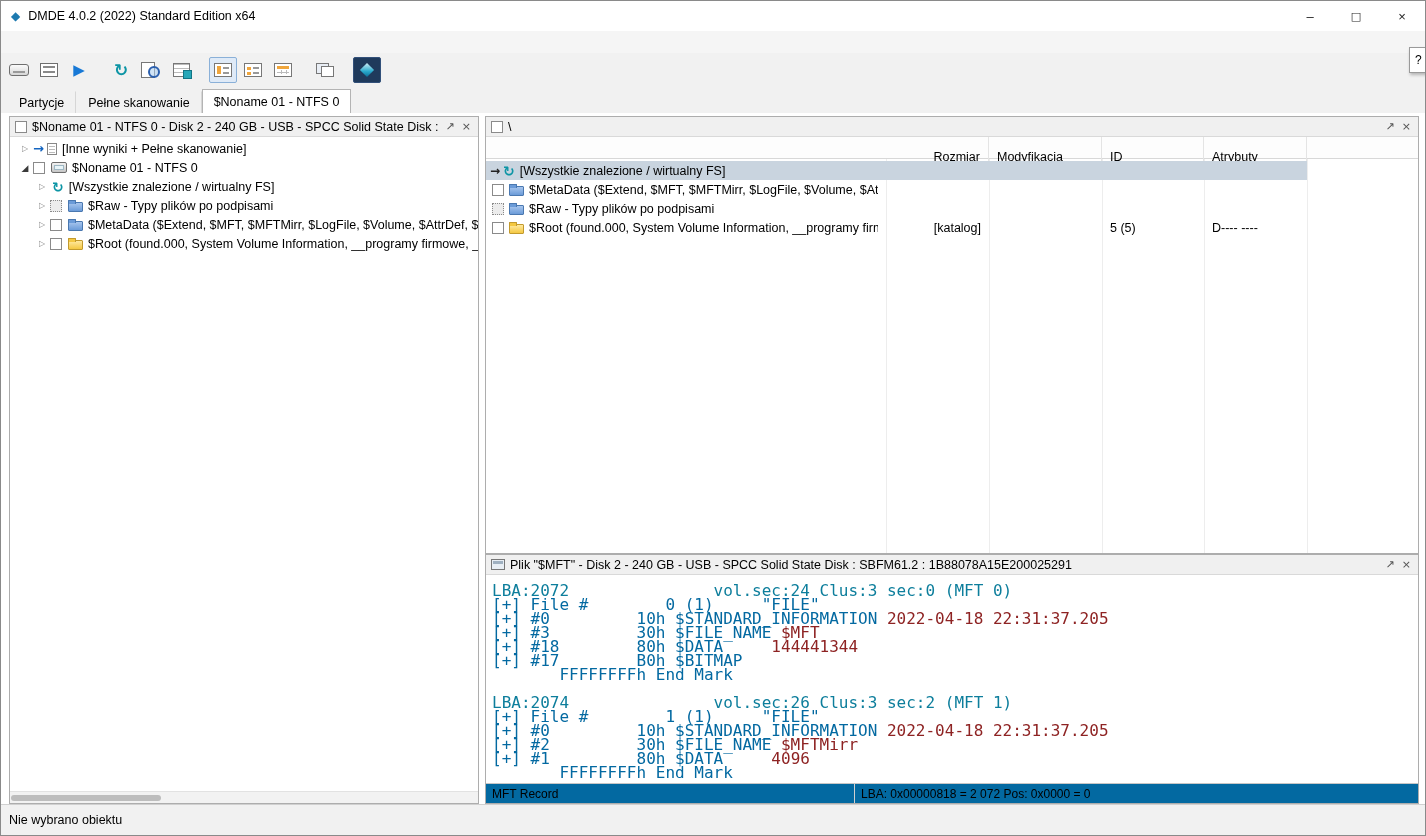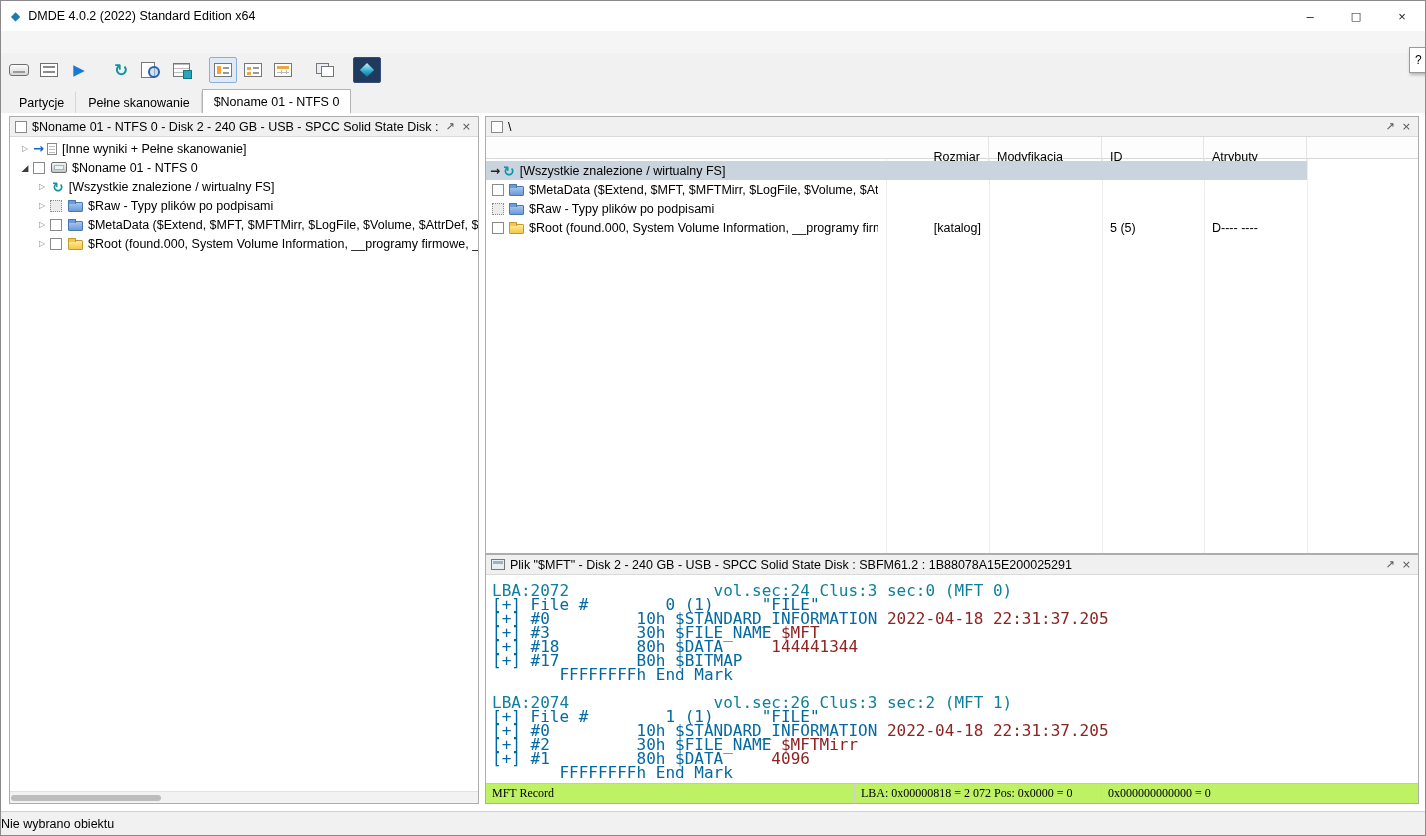--- a/index.html
+++ b/index.html
@@ -109,26 +109,26 @@
   .file-row .cell.size { justify-content:flex-end;margin-left:16px; }
   .marker { color:#222; font-weight:bold; font-size:12px; line-height:1; flex:none; }
   .file-row .cb { margin:0 2px; }
   .file-label { margin-left:5px; overflow:hidden; }
 
   
   .hex-file-icon { width:14px; height:11px; border:1px solid #777; background:#e8eef4; position:relative; flex:none; }
   .hex-file-icon::after { content:""; position:absolute; left:1px; right:1px; top:1px; height:3px; background:#9fb0c0; }
   .hex-view { position:absolute; top:20px; left:0; right:0; bottom:20px; overflow:hidden; font-family:"DejaVu Sans Mono", monospace; font-size:16px; line-height:14px; padding:9px 0 0 6px; white-space:pre; }
   .c-teal { color:#0d7e9c; } .c-green { color:#0369a1; } .c-maroon { color:#8e2323; }
-  .hex-status { position:absolute; left:0; right:0; bottom:0; height:20px; border-top:1px solid #c6c6c6; background:#bef264; display:grid; grid-template-columns:369px 247px 1fr; font-size:12px;font-family:Liberation Serif, serif; }
+  .hex-status { position:absolute; left:0; right:0; bottom:0; height:20px; border-top:1px solid #c6c6c6; background:#0369a1; display:grid; grid-template-columns:369px 247px 1fr; font-size:12px; }
   .hex-status-cell { display:flex; align-items:center; padding:0 6px; border-right:1px solid #d0d0d0; overflow:hidden; white-space:nowrap; }
   .hex-status-cell:last-child { border-right:none; }
 
   
-  .statusbar { position:absolute; left:0; right:0; bottom:0; height:24px; background:#f1f1f1; border-top:1px solid #d0d0d0; display:flex; align-items:center; }
+  .statusbar { position:absolute; left:0; right:0; bottom:0; height:31px; background:#f1f1f1; border-top:1px solid #d0d0d0; display:flex; align-items:center; padding-left:8px; }
   .help-flyout { position:absolute; top:46px; right:-4px; width:20px; height:26px; background:#fff; border:1px solid #9a9a9a; box-shadow:1px 2px 3px rgba(0,0,0,.25); display:flex; align-items:center; padding-left:5px; font-size:12px; z-index:5; }
 </style>
 </head>
 <body>
 
 <div class="window">
 
   <div class="titlebar">
     <span class="app-icon glyph">◆</span>
     <span class="title-text">DMDE 4.0.2 (2022) Standard Edition x64</span>
@@ -322,21 +322,20 @@
         <span class="panel-title">Plik "$MFT" - Disk 2 - 240 GB - USB - SPCC Solid State Disk : SBFM61.2 : 1B88078A15E200025291</span>
         <span class="panel-icons">
           <span class="glyph">↗</span>
           <span class="glyph">×</span>
         </span>
       </div>
       <div class="hex-view"><div class="hex-line"><span class="c-teal">LBA:2072               vol.sec:24 Clus:3 sec:0 (MFT 0)</span></div><div class="hex-line"><span class="c-green">[+] File #        0 (1)     "FILE"</span></div><div class="hex-line"><span class="c-green">[+] #0         10h $STANDARD_INFORMATION </span><span class="c-maroon">2022-04-18 22:31:37.205</span></div><div class="hex-line"><span class="c-green">[+] #3         30h $FILE_NAME </span><span class="c-maroon">$MFT</span></div><div class="hex-line"><span class="c-green">[+] #18        80h $DATA     </span><span class="c-maroon">144441344</span></div><div class="hex-line"><span class="c-green">[+] #17        B0h $BITMAP</span></div><div class="hex-line"><span class="c-green">       FFFFFFFFh End Mark</span></div><div class="hex-line"> </div><div class="hex-line"><span class="c-teal">LBA:2074               vol.sec:26 Clus:3 sec:2 (MFT 1)</span></div><div class="hex-line"><span class="c-green">[+] File #        1 (1)     "FILE"</span></div><div class="hex-line"><span class="c-green">[+] #0         10h $STANDARD_INFORMATION </span><span class="c-maroon">2022-04-18 22:31:37.205</span></div><div class="hex-line"><span class="c-green">[+] #2         30h $FILE_NAME </span><span class="c-maroon">$MFTMirr</span></div><div class="hex-line"><span class="c-green">[+] #1         80h $DATA     </span><span class="c-maroon">4096</span></div><div class="hex-line"><span class="c-green">       FFFFFFFFh End Mark</span></div></div>
       <div class="hex-status">
           <div class="hex-status-cell">MFT Record</div>
           <div class="hex-status-cell">LBA: 0x00000818 = 2 072  Pos: 0x0000 = 0</div>
-          <div class="hex-status-cell">0x000000000000 = 0</div>
         </div>
     </div>
 
   </div>
 
   <div class="statusbar">
     <span>Nie wybrano obiektu</span>
   </div>
 
   <div class="help-flyout">?</div>

